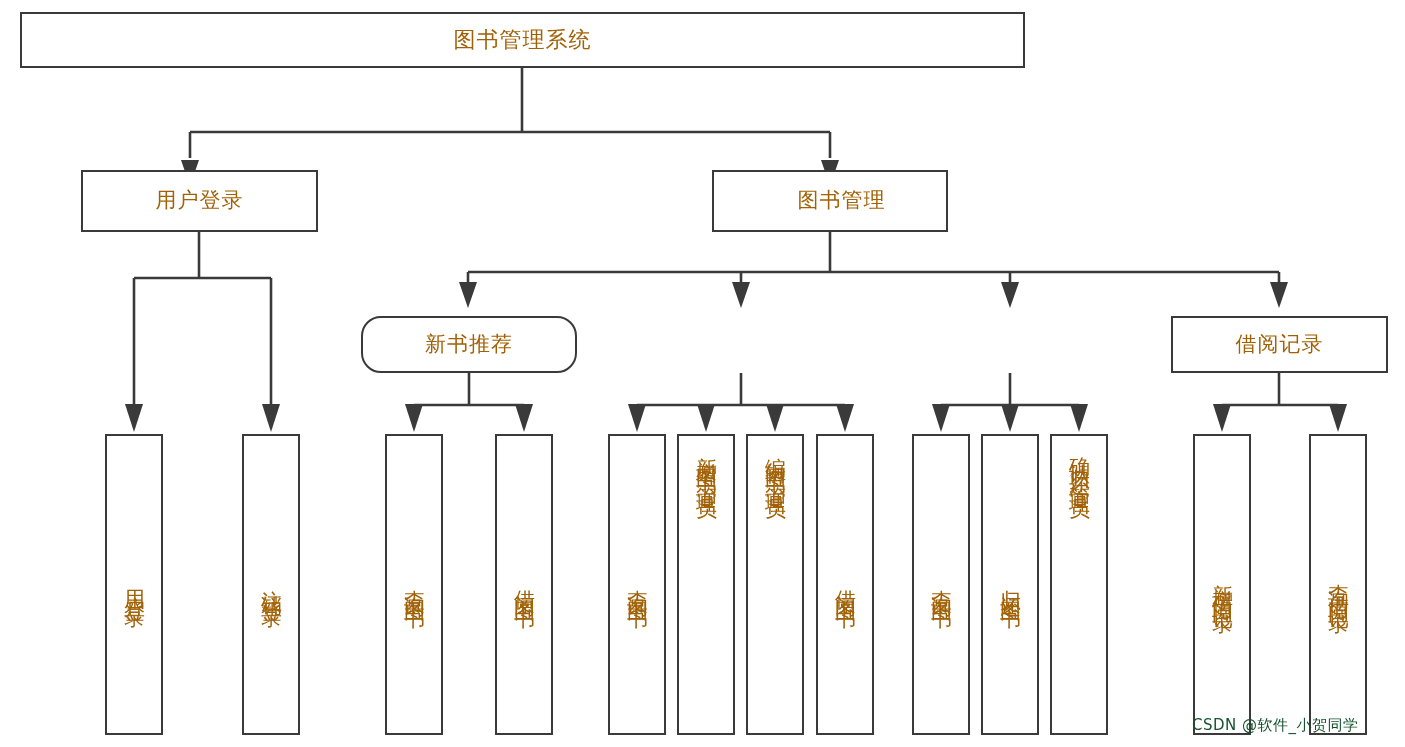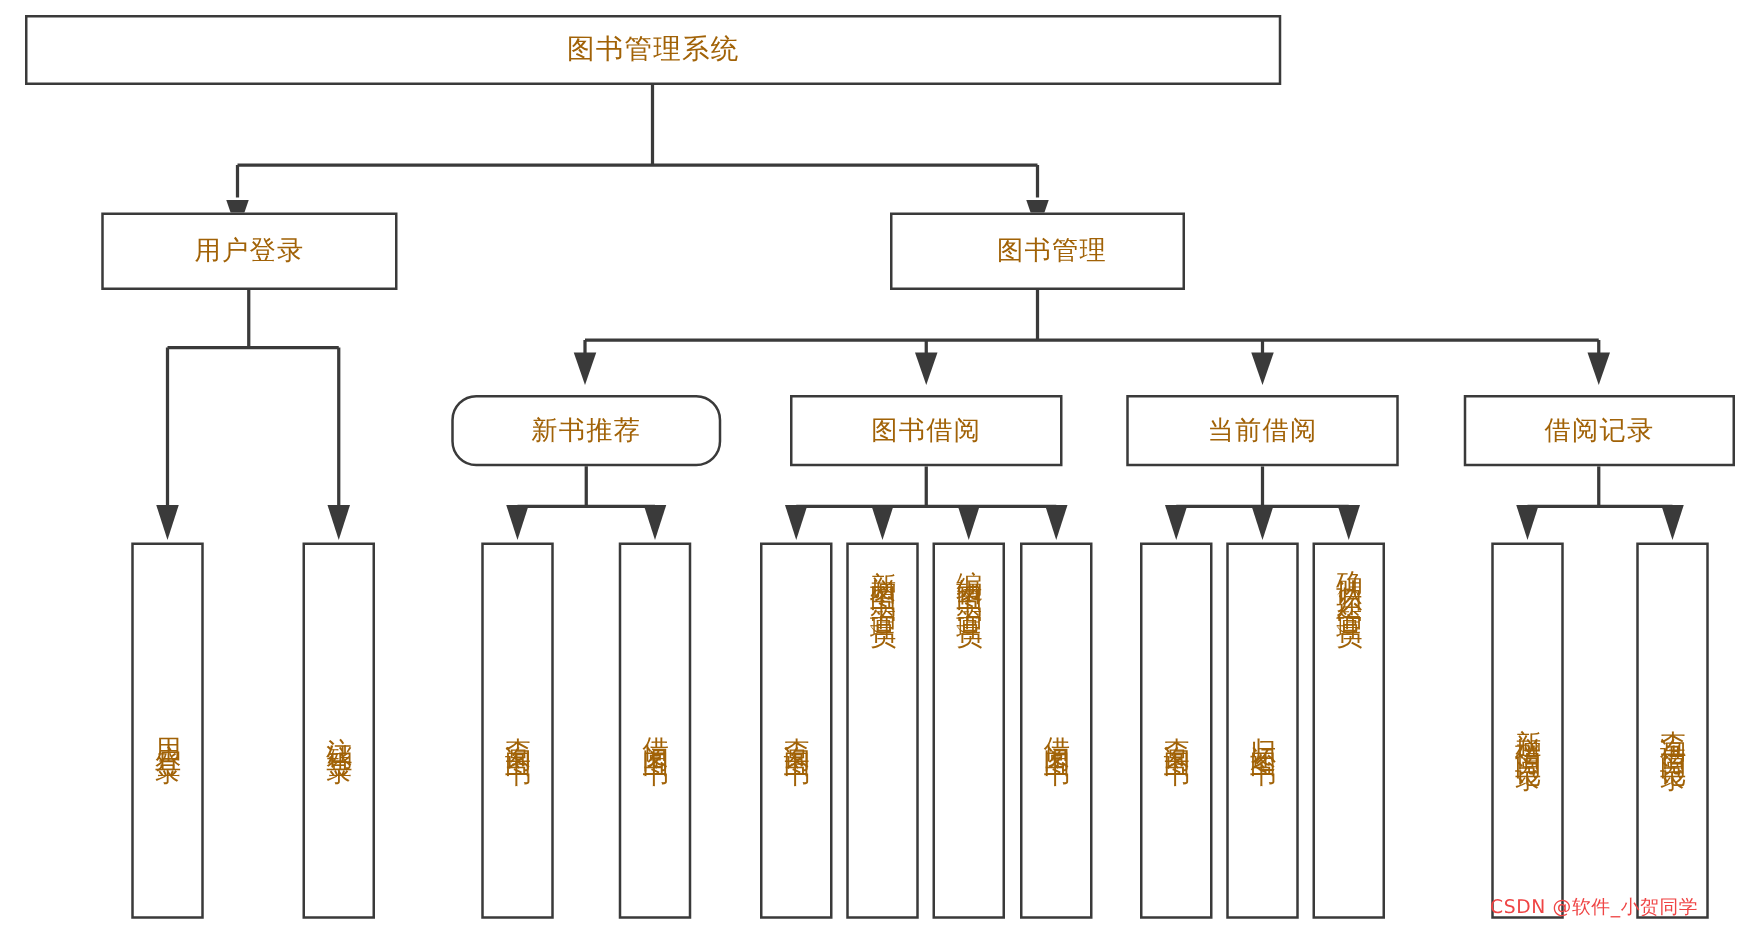--- a/index.html
+++ b/index.html
@@ -54,21 +54,21 @@
     align-items: center;
     justify-content: center;
     text-align: center;
   }
   .node.vert.topalign {
     justify-content: flex-start;
   }
   .watermark {
     position: absolute;
     font-size: 15px;
-    color: #ef4444;
+    color: #14532d;
     white-space: nowrap;
     letter-spacing: 0.5px;
   }
 </style>
 </head>
 <body>
 
 <div id="canvas">
 
   <svg id="wires" viewBox="0 0 1405 747" xmlns="http://www.w3.org/2000/svg">
@@ -150,23 +150,21 @@
   </svg>
 
   <div class="node horiz root" style="left:20px; top:12px; width:1005px; height:56px;">图书管理系统</div>
 
   <div class="node horiz" style="left:81px; top:170px; width:237px; height:62px;">用户登录</div>
 
   <div class="node horiz" style="left:712px; top:170px; width:236px; height:62px;padding-left:23px;">图书管理</div>
 
   <div class="node horiz" style="left:361px; top:316px; width:216px; height:57px;border-radius:20px;">新书推荐</div>
 
-  <div class="node horiz" style="left:632px; top:316px; width:218px; height:57px;">图书借阅</div>
 
-  <div class="node horiz" style="left:901px; top:316px; width:218px; height:57px;">当前借阅</div>
 
   <div class="node horiz" style="left:1171px; top:316px; width:217px; height:57px;">借阅记录</div>
 
   <div class="node vert" style="left:105px; top:434px; width:58px; height:301px;">用户登录</div>
 
   <div class="node vert" style="left:242px; top:434px; width:58px; height:301px;">注销登录</div>
 
   <div class="node vert" style="left:385px; top:434px; width:58px; height:301px;">查询图书</div>
 
   <div class="node vert" style="left:495px; top:434px; width:58px; height:301px;">借阅图书</div>

